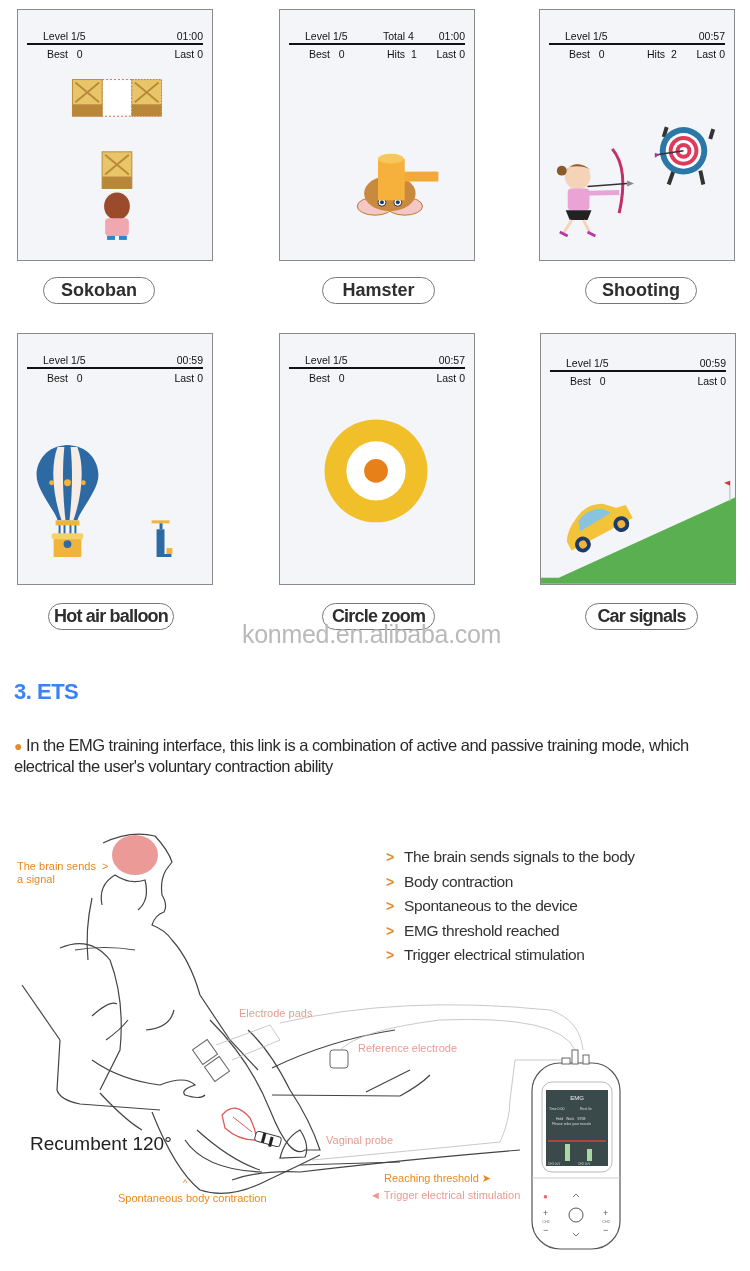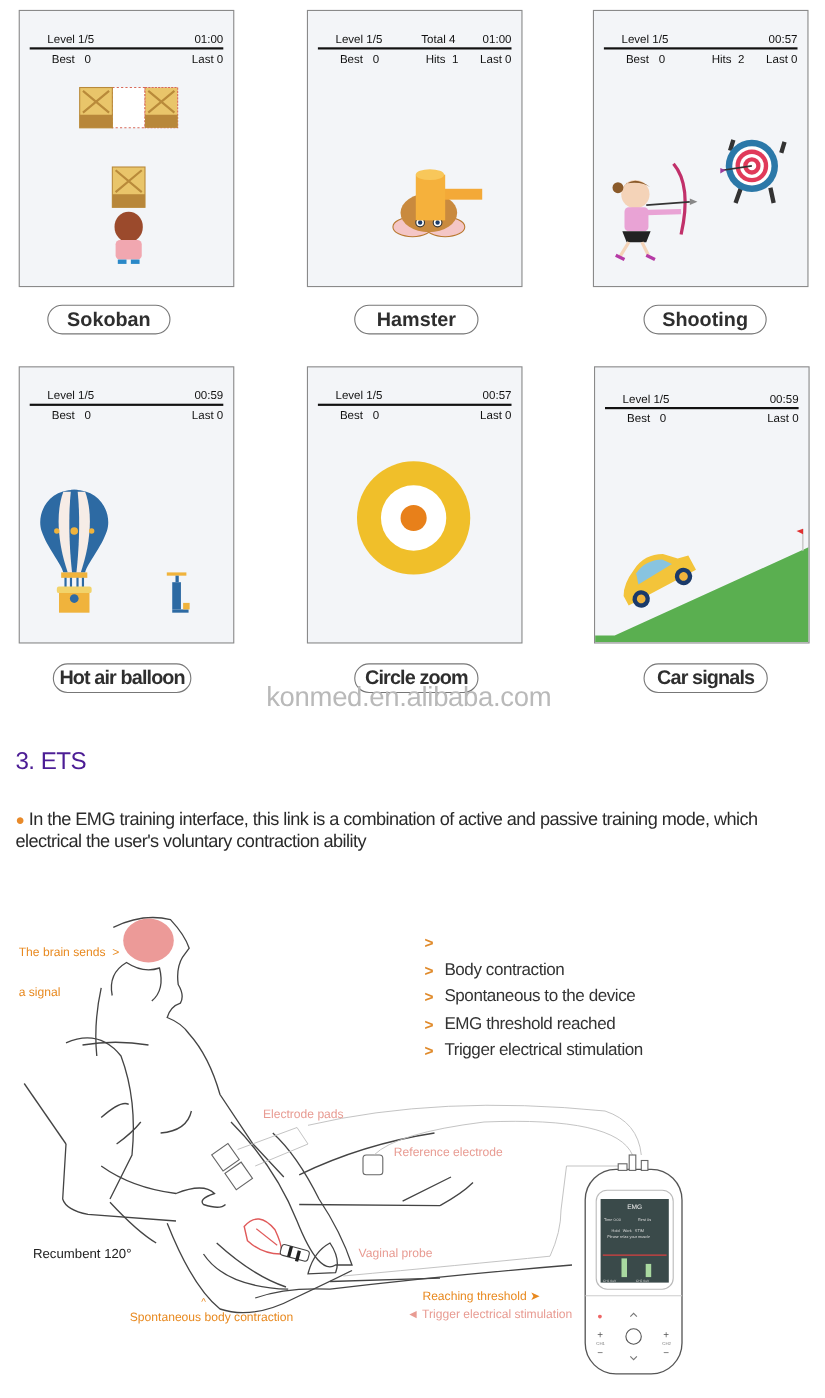--- a/index.html
+++ b/index.html
@@ -20,21 +20,21 @@
 
   .pill {
     position: absolute; height: 27px; border: 1.5px solid #777; border-radius: 14px;
     background: #fff; font-weight: bold; font-size: 18px; color: #2e2e2e;
     display: flex; align-items: center; justify-content: center;
   }
 
   .watermark { position: absolute; left: 242px; top: 620px; font-size: 25px; color: #b9b9b9;
     letter-spacing: -0.3px; }
 
-  .section-title { position: absolute; left: 14px; top: 679px; font-size: 22px; font-weight: normal; color: #4c1d95; letter-spacing: -0.5px; }
+  .section-title { position: absolute; left: 14px; top: 679px; font-size: 22px; font-weight: bold; color: #3b82f6; letter-spacing: -0.5px; }
   .intro { position: absolute; left: 14px; top: 735px; width: 730px; font-size: 16.5px; line-height: 20px; color: #2a2a2a; letter-spacing: -0.5px; }
   .intro .dot { color: #e88a2a; font-size: 14px; }
 
   .steps { position: absolute; left: 386px; top: 845px; }
   .steps .step { height: 24.5px; font-size: 15.5px; color: #333; letter-spacing: -0.4px; display: flex; align-items: center; }
   .steps .chev { color: #e08a2a; font-weight: bold; width: 18px; font-size: 14px; }
 
   .lbl { position: absolute; font-size: 11px; }
   .orange { color: #e8891f; }
   .pink { color: #e89b92; }
@@ -313,41 +313,42 @@
 <div style="position:absolute;left:542px;top:1219px;font-size:4px;color:#777;">CH1</div>
 <div style="position:absolute;left:543px;top:1225px;font-size:9px;color:#555;">−</div>
 <div style="position:absolute;left:603px;top:1208px;font-size:9px;color:#555;">+</div>
 <div style="position:absolute;left:602px;top:1219px;font-size:4px;color:#777;">CH2</div>
 <div style="position:absolute;left:603px;top:1225px;font-size:9px;color:#555;">−</div>
 <div style="position:absolute;left:543px;top:1192px;font-size:8px;color:#e66;">●</div>
 
 <div class="steps">
   <div class="step">
       <span class="chev">&gt;</span>
+      <span>The brain sends signals to the body</span>
     </div>
   <div class="step">
       <span class="chev">&gt;</span>
       <span>Body contraction</span>
     </div>
   <div class="step">
       <span class="chev">&gt;</span>
       <span>Spontaneous to the device</span>
     </div>
   <div class="step">
       <span class="chev">&gt;</span>
       <span>EMG threshold reached</span>
     </div>
   <div class="step">
       <span class="chev">&gt;</span>
       <span>Trigger electrical stimulation</span>
     </div>
 </div>
 
 <div class="lbl orange" style="left:17px;top:860px;white-space:pre;">The brain sends  &gt;</div>
-<div class="lbl orange" style="left:17px;top:873px;margin-top:23px;">a signal</div>
+<div class="lbl orange" style="left:17px;top:873px;">a signal</div>
 <div class="lbl pink" style="left:239px;top:1007px;">Electrode pads</div>
 <div class="lbl pink" style="left:358px;top:1042px;">Reference electrode</div>
 <div class="lbl pink" style="left:326px;top:1134px;">Vaginal probe</div>
-<div class="lbl dark" style="left:30px;top:1133px;font-size:12px;">Recumbent 120°</div>
+<div class="lbl dark" style="left:30px;top:1133px;font-size:19px;">Recumbent 120°</div>
 <div class="lbl orange" style="left:183px;top:1178px;font-size:9px;">^</div>
 <div class="lbl orange" style="left:118px;top:1192px;">Spontaneous body contraction</div>
 <div class="lbl orange" style="left:384px;top:1172px;">Reaching threshold ➤</div>
 <div class="lbl pink" style="left:370px;top:1189px;">◄ Trigger electrical stimulation</div>
 
 </body></html>

